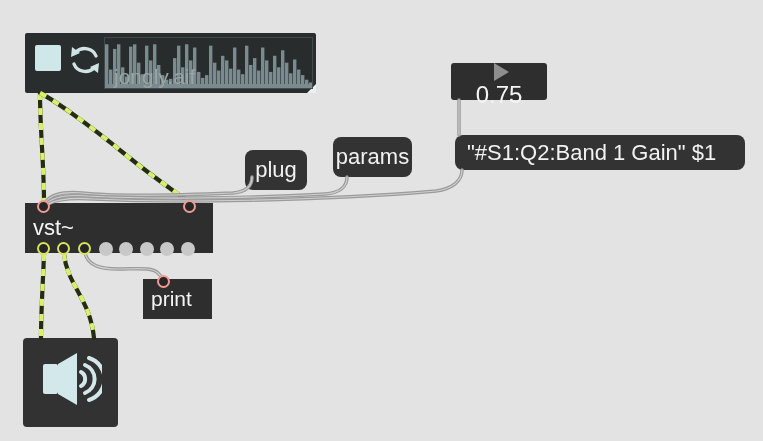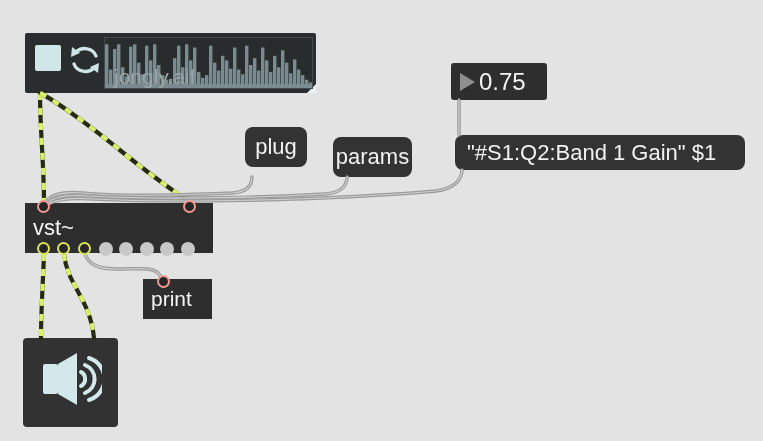--- a/index.html
+++ b/index.html
@@ -11,27 +11,27 @@
   
   .playlist{left:25px;top:33px;width:291px;height:60px;background:#2a2d2d;border-radius:2px;}
   .play-square{left:35px;top:45px;width:26px;height:26px;background:#cfe7e9;border-radius:2px;}
   .loop-icon{left:68px;top:44px;width:34px;height:32px;}
   .wave-box{left:104px;top:37px;width:209px;height:52px;background:#282c2c;border:1px solid #424a4b;box-sizing:border-box;overflow:hidden;}
   .wave-label{left:114px;top:39px;width:190px;height:76px;display:flex;align-items:center;
     color:#9aa4a5;font-size:21px;pointer-events:none;}
   .wave-corner{right:0;bottom:0;width:0;height:0;border-bottom:9px solid #e8f2f2;border-left:9px solid transparent;position:absolute;}
   
   .flonum{left:451px;top:63px;width:96px;height:37px;background:#2e2e2e;border-radius:3px;
-    display:flex;align-items:center;color:#f4f4f4;font-size:24px;}
+    display:flex;align-items:center;color:#f4f4f4;font-size:24px;flex-direction:column;}
   .flonum-tri{width:0;height:0;border-left:15px solid #8e8e8e;border-top:9px solid transparent;
     border-bottom:9px solid transparent;margin-left:9px;margin-right:4px;}
   
   .msg{background:#333333;border-radius:8px;color:#f2f2f2;font-size:22px;
     display:flex;align-items:center;justify-content:center;}
-  .msg-plug{left:245px;top:127px;width:62px;height:40px;}
+  .msg-plug{left:245px;top:150px;width:62px;height:40px;}
   .msg-params{left:333px;top:137px;width:79px;height:40px;}
   .msg-band{left:455px;top:135px;width:290px;height:35px;justify-content:flex-start;padding-left:12px;box-sizing:border-box;}
   
   .objbox{display:flex;flex-direction:row;}
   .objbox .strip{background:#8b8b8b;}
   .objbox .mid{background:#2e2e2e;color:#f4f4f4;display:flex;align-items:center;padding-left:8px;flex:1;}
   .vst{left:25px;top:203px;width:188px;height:50px;font-size:22px;}
   .vst .strip{height:9px;}
   .print{left:143px;top:279px;width:69px;height:40px;font-size:21px;}
   .print .strip{height:8px;}

